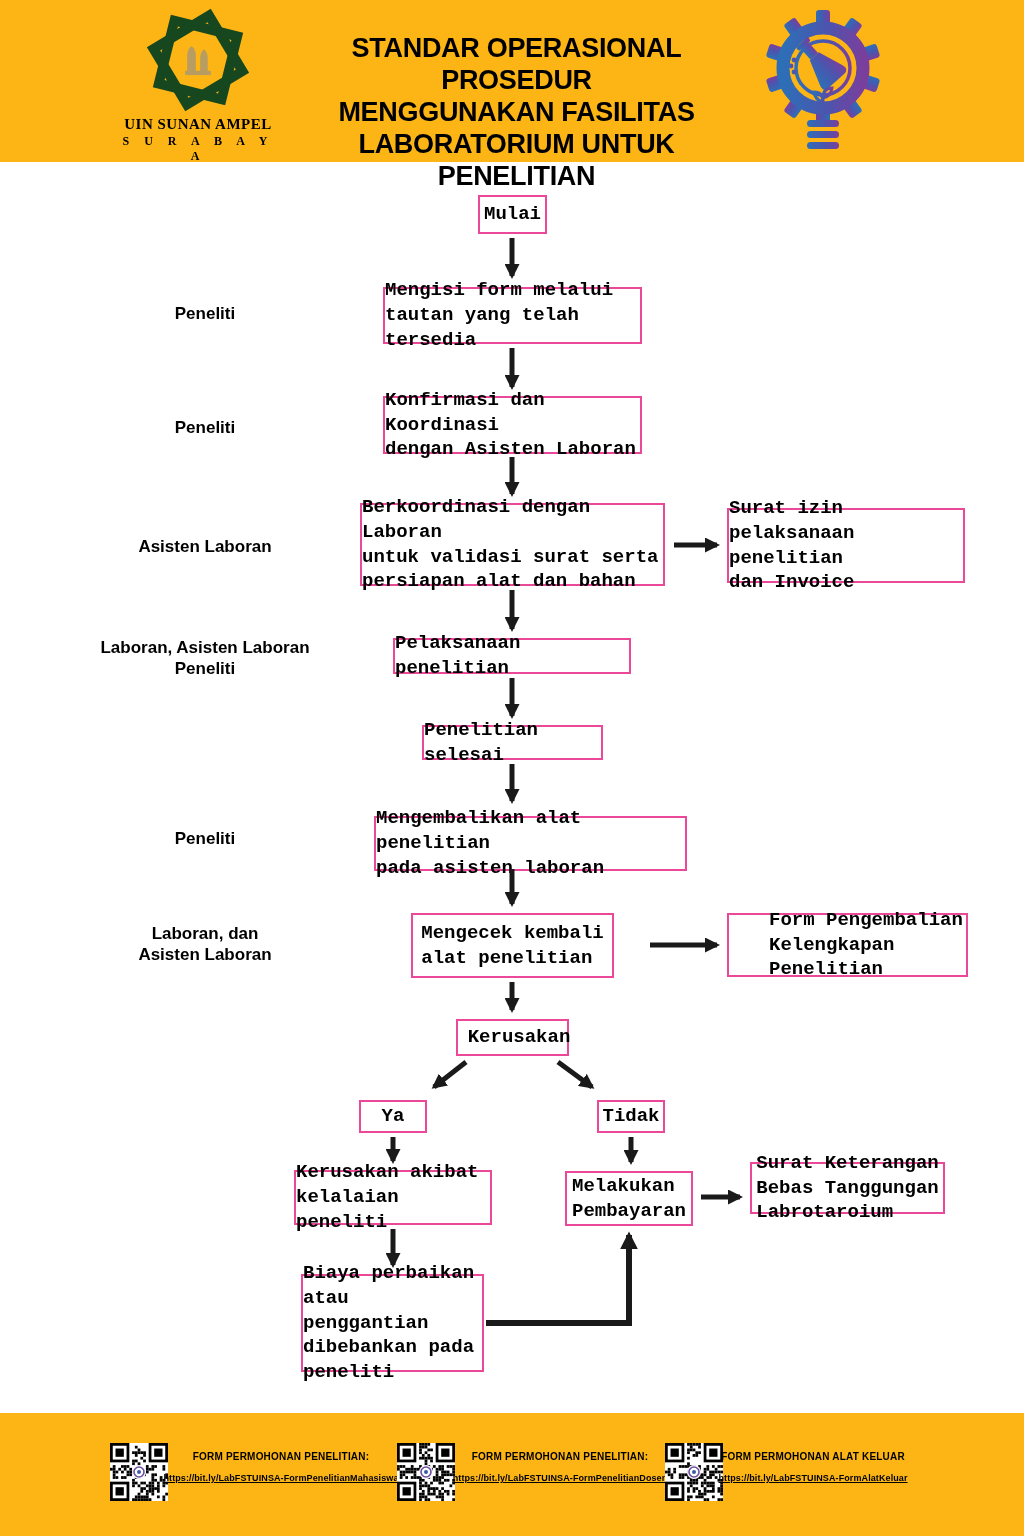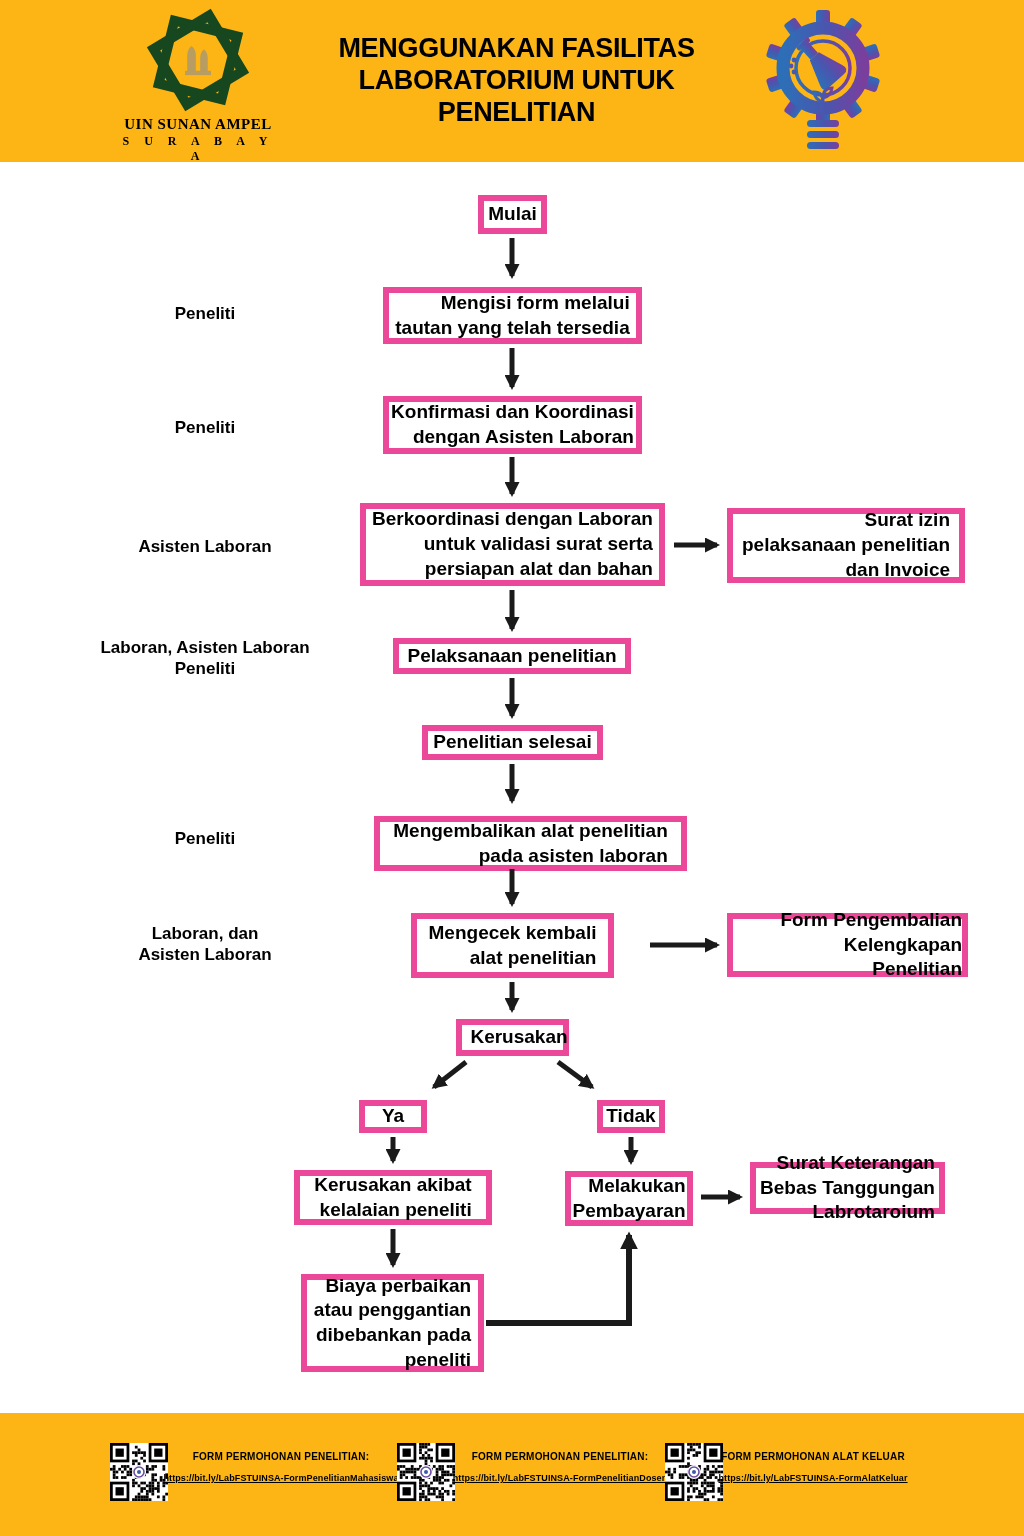--- a/index.html
+++ b/index.html
@@ -13,23 +13,23 @@
   #uin-logo{position:absolute;left:118px;top:6px;width:160px;height:150px;}
   #uin-logo svg{display:block;margin:0 auto;}
   .uin-name{font-family:"Liberation Serif","DejaVu Serif",serif;font-weight:700;
             text-align:center;font-size:15px;letter-spacing:.5px;margin-top:2px;}
   .uin-city{font-family:"Liberation Serif","DejaVu Serif",serif;font-weight:700;
             text-align:center;font-size:12px;letter-spacing:6px;margin-top:1px;}
   #doc-title{position:absolute;left:283px;top:32px;width:467px;text-align:center;
              font-weight:700;font-size:27px;line-height:32px;letter-spacing:-0.3px;}
   #gear-logo{position:absolute;left:766px;top:8px;width:114px;height:148px;}
   
-  .node{position:absolute;box-sizing:border-box;border:6px solid #ec4899;background:#fff;
-        display:flex;align-items:center;justify-content:center;text-align:right;
-        font-weight:700;font-size:19px;line-height:1.3;}
+  .node{position:absolute;box-sizing:border-box;border:2px solid #ec4899;background:#fff;
+        display:flex;align-items:center;justify-content:center;text-align:left;
+        font-weight:700;font-size:19px;line-height:1.3;font-family:Liberation Mono, monospace;}
   .node span{white-space:pre-line;}
   .n-mulai{left:478px;top:195px;width:69px;height:39px;}
   .n-mengisi{left:383px;top:287px;width:259px;height:57px;}
   .n-konfirmasi{left:383px;top:396px;width:259px;height:58px;}
   .n-berkoordinasi{left:360px;top:503px;width:305px;height:83px;}
   .n-surat-izin{left:727px;top:508px;width:238px;height:75px;}
   .n-pelaksanaan{left:393px;top:638px;width:238px;height:36px;}
   .n-selesai{left:422px;top:725px;width:181px;height:35px;}
   .n-mengembalikan{left:374px;top:810px;width:313px;height:55px;margin-top:6px;}
   .n-mengecek{left:411px;top:913px;width:203px;height:65px;}
@@ -78,20 +78,21 @@
             <path d="M52 62 v-14 q0 -5 3.5 -8 q3.5 3 3.5 8 v14 z"></path>
             <rect x="38" y="60" width="24" height="4"></rect>
           </g>
         </svg>
       </span>
       <div class="uin-name">UIN SUNAN AMPEL</div>
       <div class="uin-city">S U R A B A Y A</div>
     </div>
 
     <div id="doc-title">
+      <div>STANDAR OPERASIONAL PROSEDUR</div>
       <div>MENGGUNAKAN FASILITAS</div>
       <div>LABORATORIUM UNTUK PENELITIAN</div>
     </div>
 
     <div id="gear-logo">
       <svg width="114" height="148" viewBox="0 0 114 148">
         <defs>
           <linearGradient id="gg" x1="0" y1="0" x2="1" y2="0">
             <stop offset="0" stop-color="#2D6FB7"></stop>
             <stop offset="0.55" stop-color="#4B55AE"></stop>

